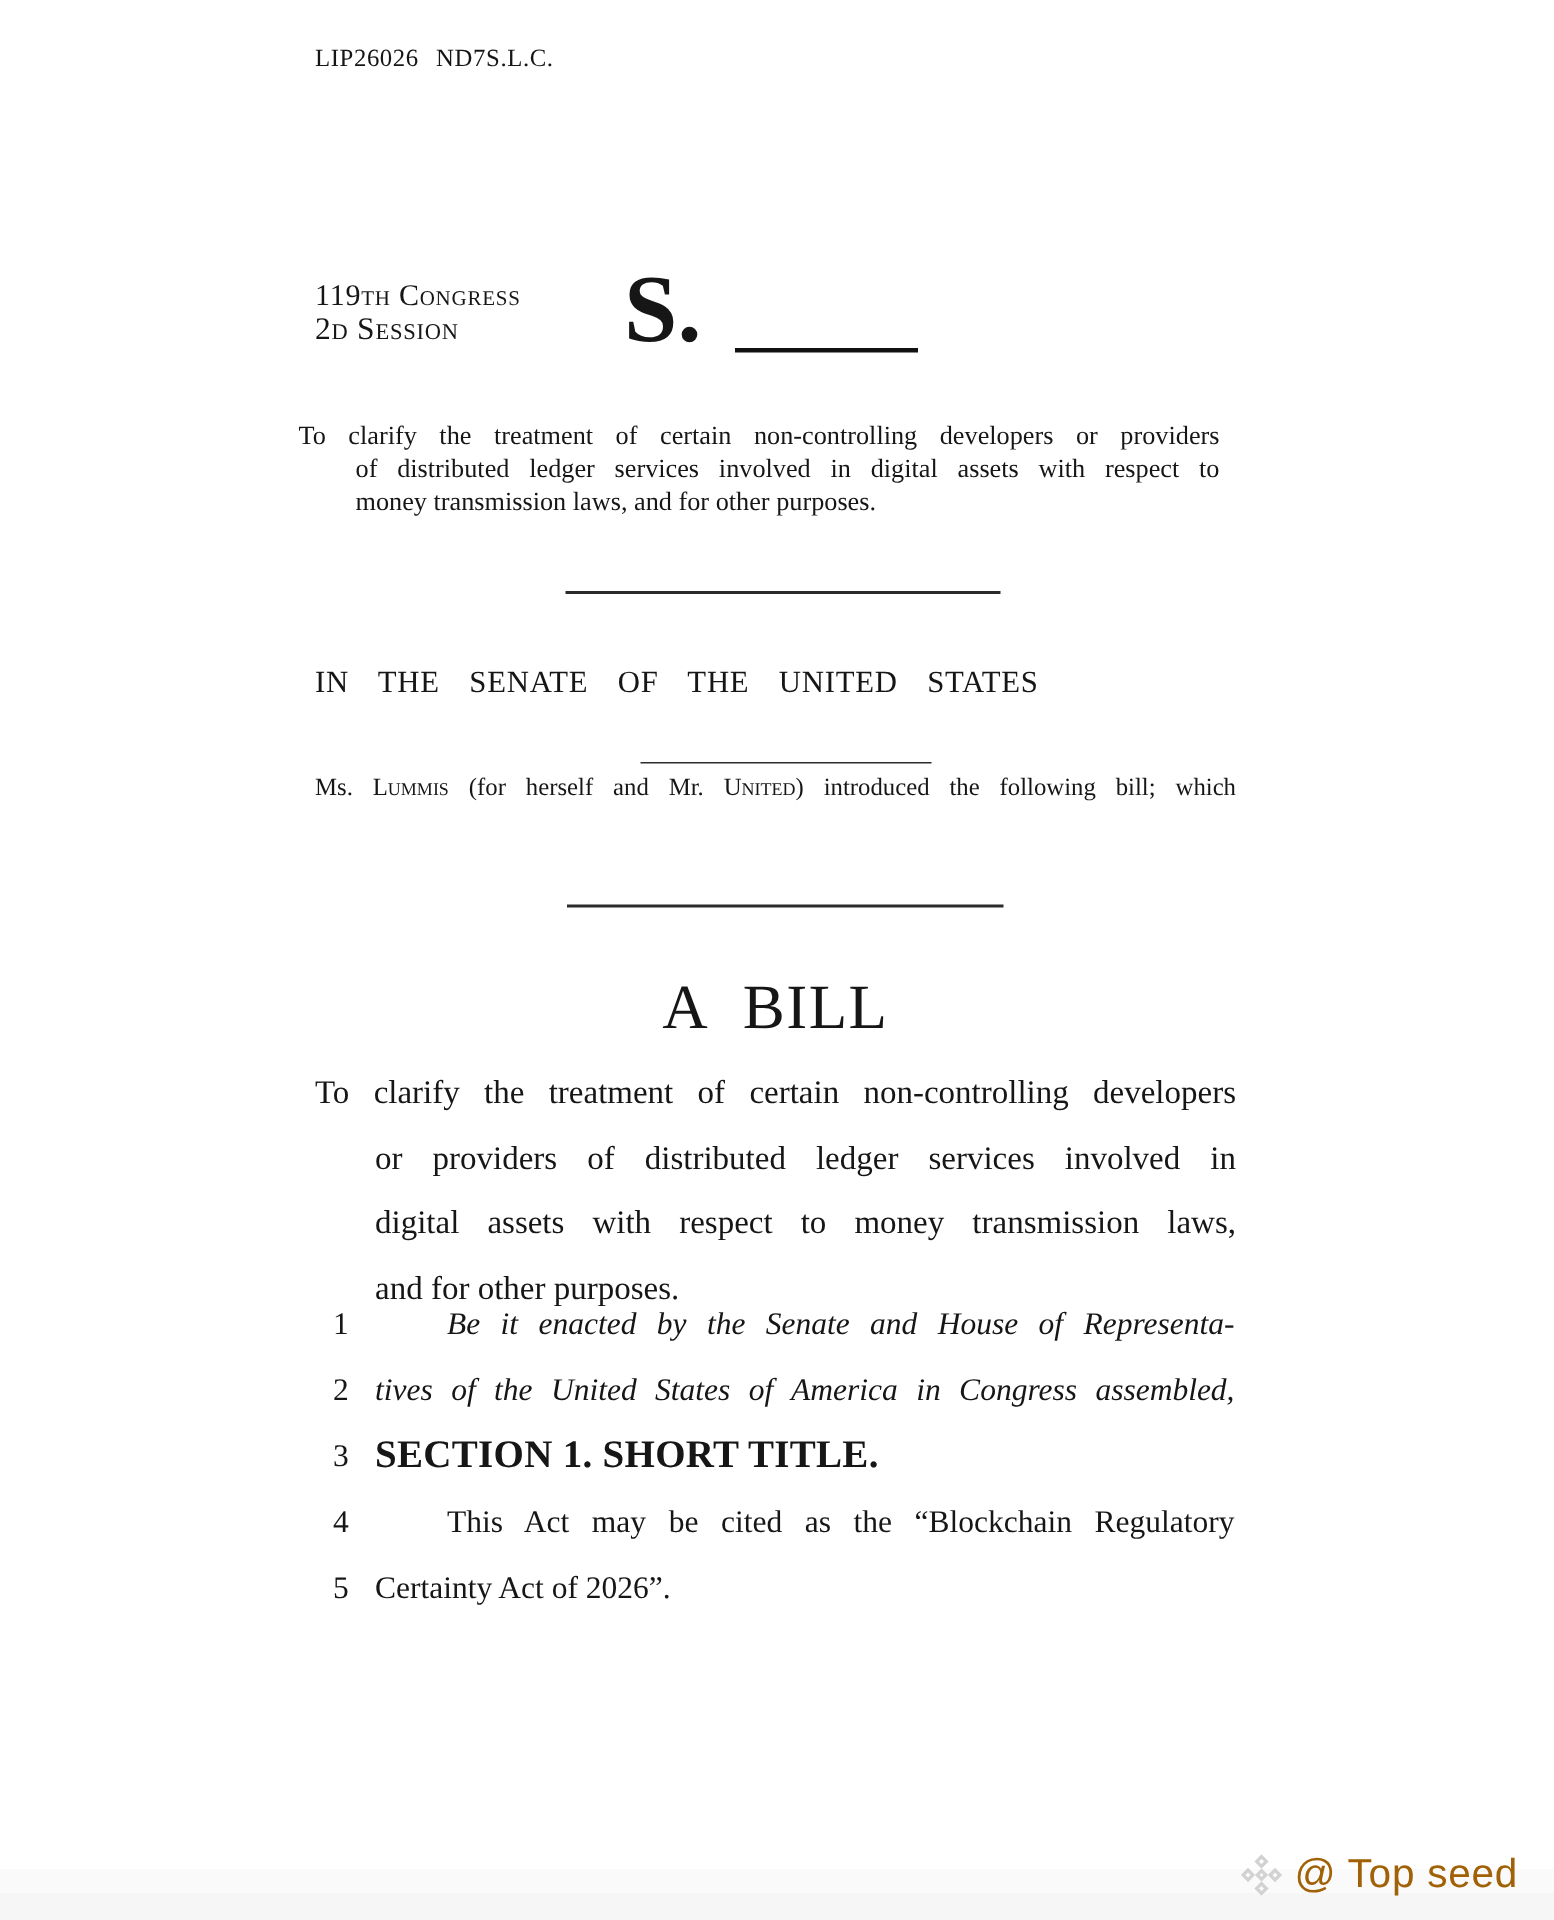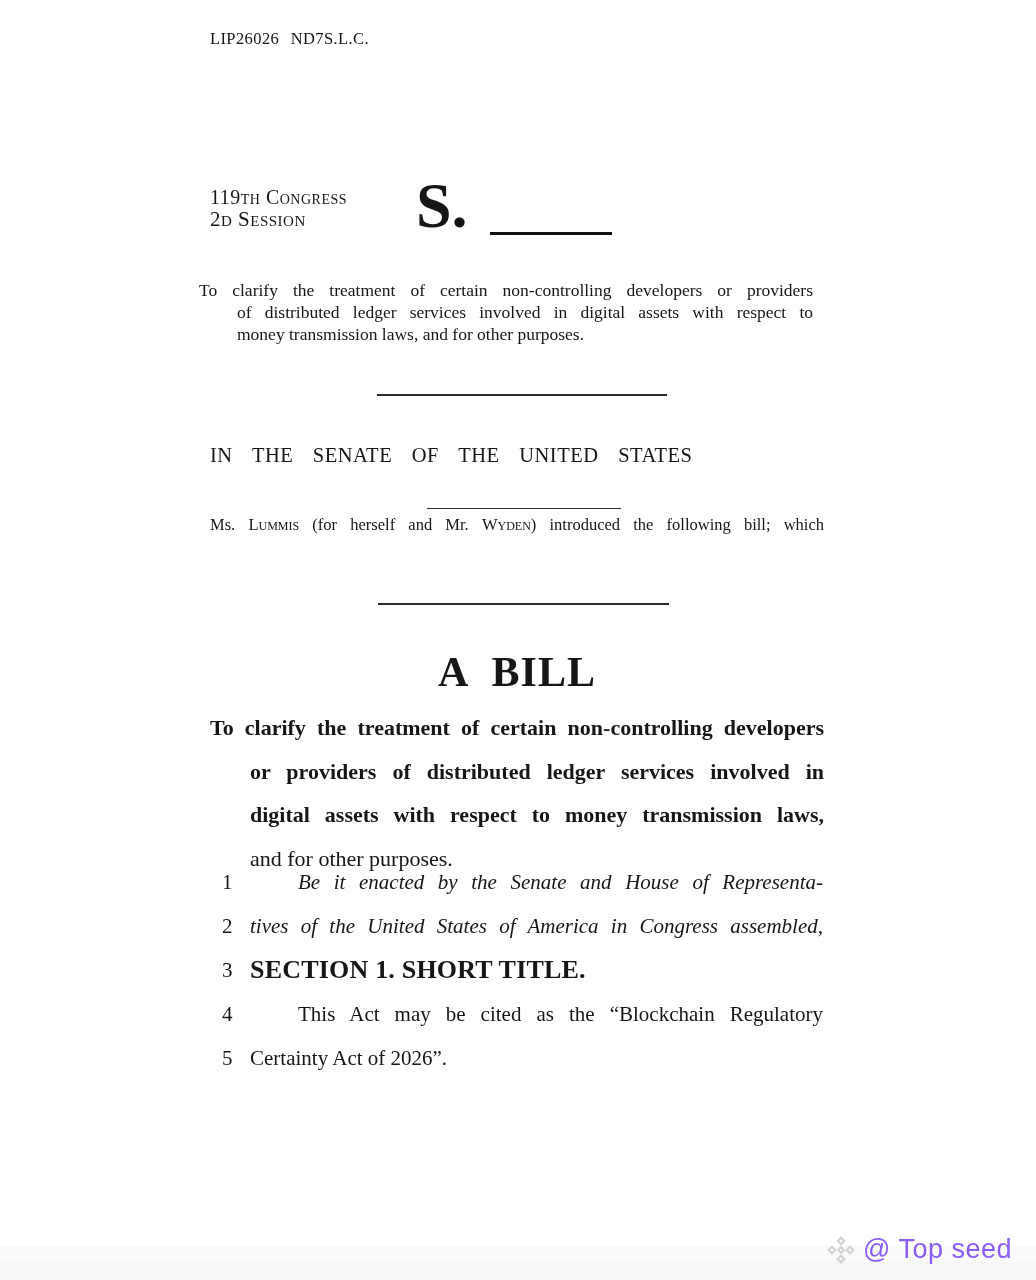--- a/index.html
+++ b/index.html
@@ -38,44 +38,44 @@
           font-size:20.5px;letter-spacing:.5px;word-spacing:14px;}
 
   #sponsor{top:514px;left:210px;width:614px;font-size:16.5px;line-height:22.5px;}
   .sponsor-l1{text-align:justify;text-align-last:justify;}
   .sc{font-variant:small-caps;}
   .sponsor-l2{padding-left:18px;}
   .committee-blank{display:inline-block;width:180px;border-bottom:2px solid #222;
                    vertical-align:-3px;margin-left:5px;}
 
   #abill{top:649px;left:210px;width:614px;text-align:center;
-         font-size:42px;font-weight:bold;word-spacing:13px;letter-spacing:1px;line-height:46px;}
+         font-size:42px;font-weight:normal;word-spacing:13px;letter-spacing:1px;line-height:46px;}
 
   
   #longtitle{top:706px;left:210px;width:614px;font-size:22px;line-height:43.5px;}
   .tline{text-align:justify;}
   .tline.hang{padding-left:40px;}
-  .tline.just{text-align-last:justify;font-weight:bold;}
+  .tline.just{text-align-last:justify;}
 
   
   #body{top:860px;left:210px;width:614px;font-size:21px;}
   .brow{display:flex;height:44px;line-height:44px;}
   .bnum{width:40px;padding-left:12px;box-sizing:border-box;flex:none;}
   .btext{width:573px;flex:none;white-space:nowrap;}
   .btext.just{white-space:normal;text-align:justify;text-align-last:justify;}
   .btext.ind{text-indent:48px;}
   .btext.italic{font-style:italic;}
   .btext.bold{font-weight:bold;font-size:26px;letter-spacing:.2px;}
 
   
   #band{left:0;top:1246px;width:1036px;height:34px;background:#fafafa;}
   #band-inner{position:absolute;left:0;top:16px;width:100%;height:18px;background:#f6f6f6;}
   #watermark{top:1234px;right:24px;display:flex;align-items:center;gap:7px;
              font-family:"Liberation Sans",sans-serif;font-size:27px;
-             color:#8b5cf6;letter-spacing:.5px;}
+             color:#a16207;letter-spacing:.5px;}
   #watermark svg{display:block;}
 </style>
 </head>
 <body>
 
 <div>
 
   <div id="header" class="abs">
     <span class="gap">LIP26026 ND7</span>
     <span>S.L.C.</span>
@@ -95,21 +95,21 @@
       <div class="pline hang">money transmission laws, and for other purposes.</div>
     </div>
 
   <div id="rule1" class="abs rule"></div>
 
   <div id="senate" class="abs">IN THE SENATE OF THE UNITED STATES</div>
 
   <div id="rule-short" class="abs rule"></div>
 
   <div id="sponsor" class="abs">
-    <div class="sponsor-l1"><span>Ms. </span><span class="sc">Lummis</span><span> (for herself and Mr. </span><span class="sc">Wyden</span><span>) introduced the following bill; which</span></div>
+    <div class="sponsor-l1"><span>Ms. </span><span class="sc">Lummis</span><span> (for herself and Mr. </span><span class="sc">United</span><span>) introduced the following bill; which</span></div>
   </div>
 
   <div id="rule2" class="abs rule"></div>
 
   <div id="abill" class="abs">A BILL</div>
 
   <div id="longtitle" class="abs">
       <div class="tline just">To clarify the treatment of certain non-controlling developers</div>
       <div class="tline hang just">or providers of distributed ledger services involved in</div>
       <div class="tline hang just">digital assets with respect to money transmission laws,</div>

